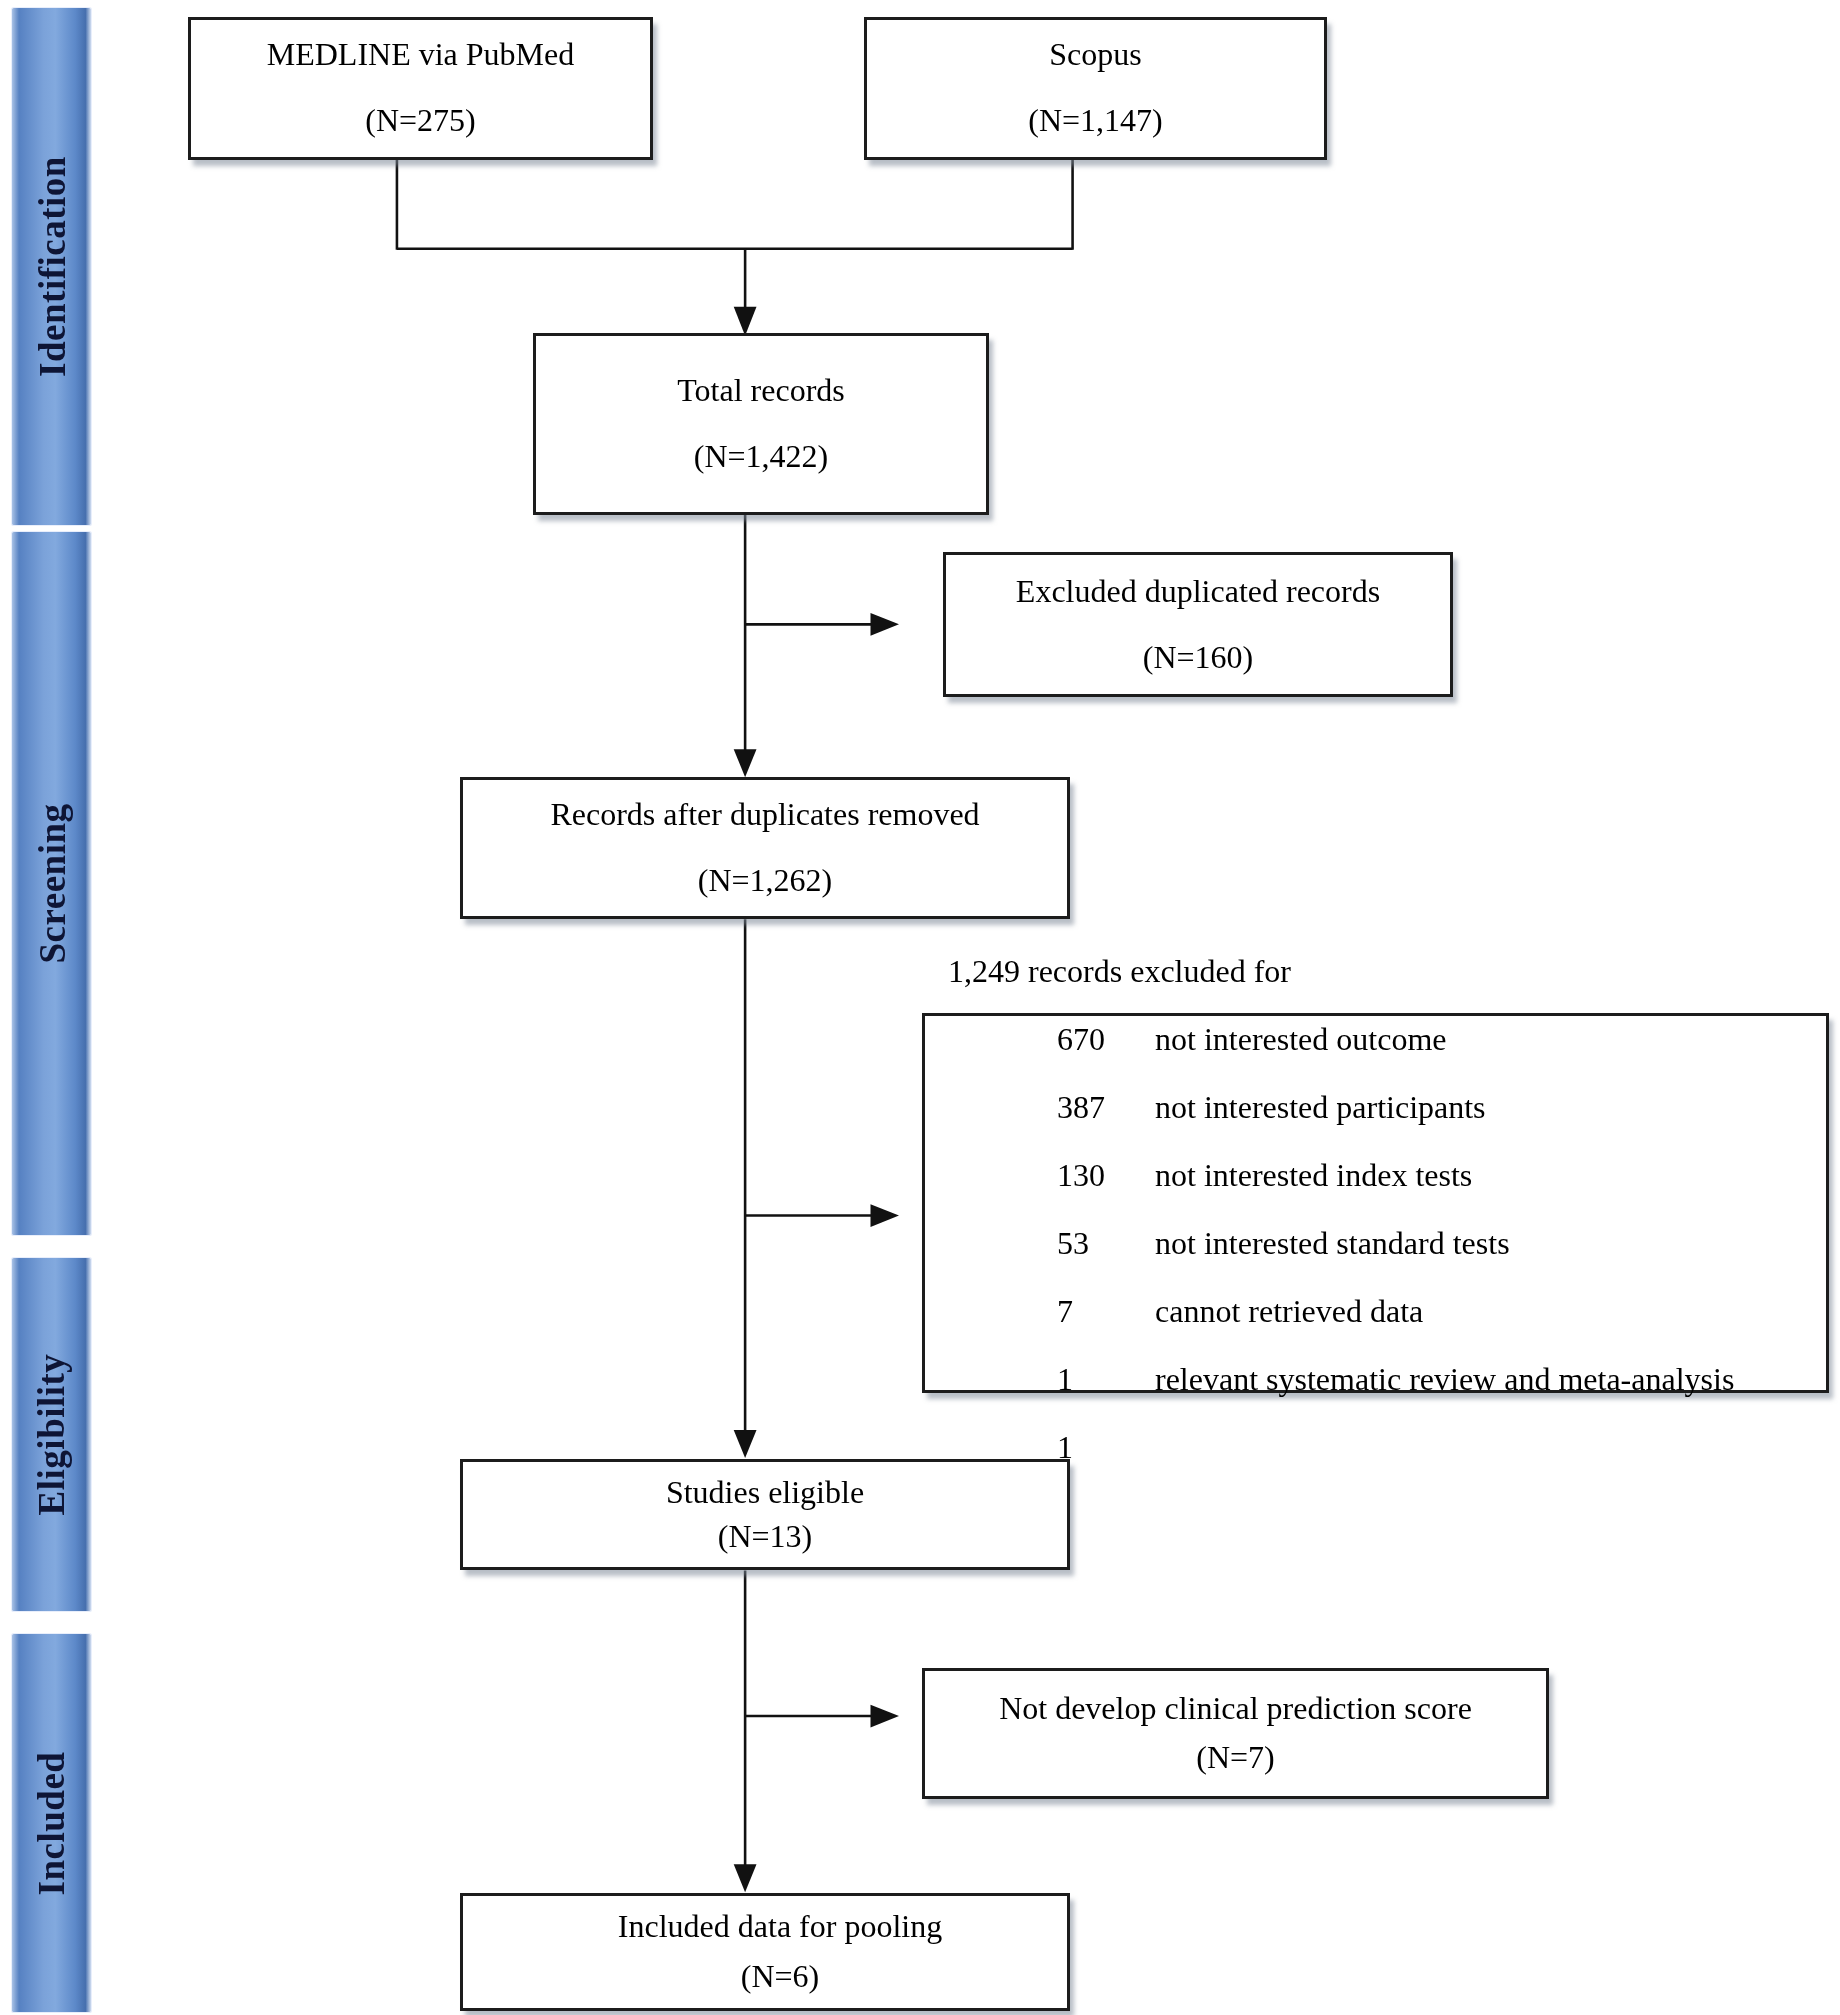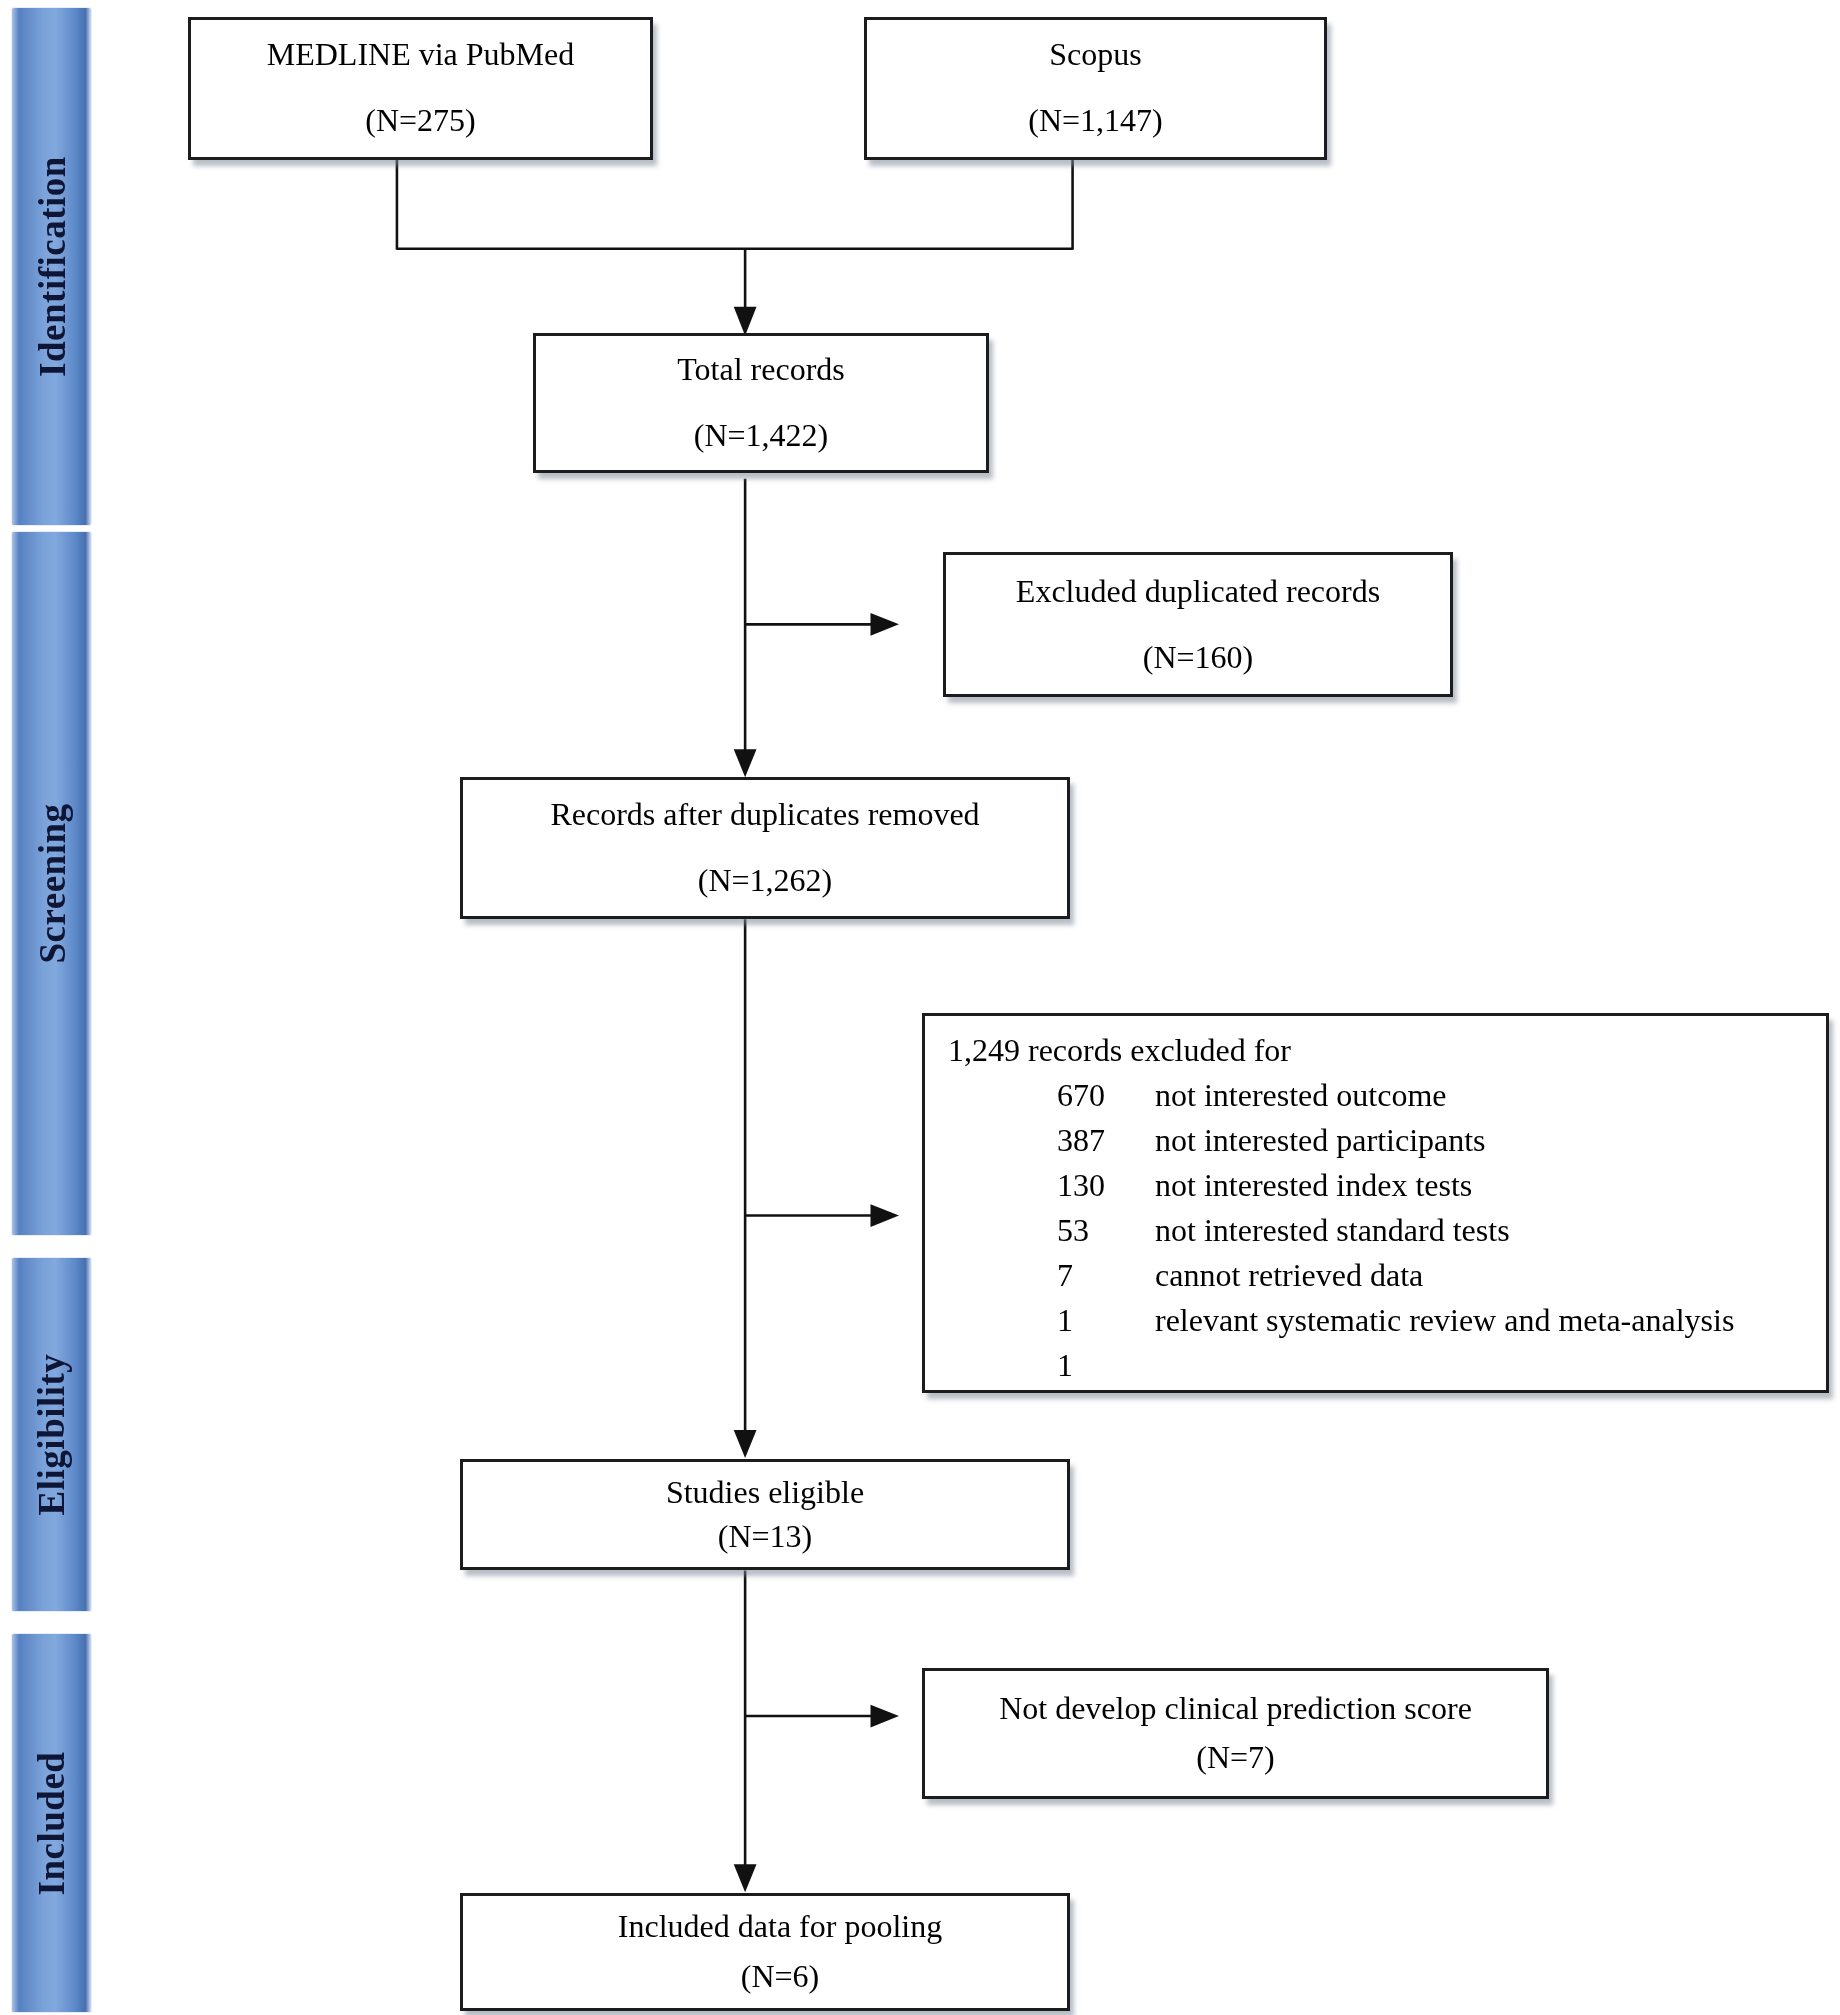--- a/index.html
+++ b/index.html
@@ -55,24 +55,25 @@
     color: #000000;
     line-height: 1.12;
     margin-left: 23px;
   }
   .gap-lg { row-gap: 30px; }
   .gap-md { row-gap: 13.5px; }
   .gap-sm { row-gap: 8.3px; }
 
   .fbox.listbox {
     align-items: stretch;
-    justify-content: flex-start;
+    justify-content: center;
     text-align: left;
     padding: 12.4px 9.3px 0 23px;
     line-height: 45px;
+    gap: 23px;
   }
   .reason-row { display: flex; padding-left: 109px; }
   .reason-row .num { width: 98px; flex: none; }
 
   
   #connectors {
     position: absolute;
     left: 0; top: 0;
     width: 1841px;
     height: 2015px;
@@ -126,21 +127,21 @@
   <div class="fbox gap-lg" style="left:165px; top:16.6px; width:465px; height:143px;">
     <div>MEDLINE via PubMed</div>
     <div>(N=275)</div>
   </div>
 
   <div class="fbox gap-lg" style="left:841px; top:16.6px; width:463px; height:143px;">
     <div>Scopus</div>
     <div>(N=1,147)</div>
   </div>
 
-  <div class="fbox gap-lg" style="left:510px; top:333px; width:456px; height:140px;">
+  <div class="fbox gap-lg" style="left:510px; top:333px; width:456px; height:182px;">
     <div>Total records</div>
     <div>(N=1,422)</div>
   </div>
 
   <div class="fbox gap-lg" style="left:920px; top:552px; width:510px; height:145px;">
     <div>Excluded duplicated records</div>
     <div>(N=160)</div>
   </div>
 
   <div class="fbox gap-lg" style="left:437px; top:777px; width:610px; height:142px;">

